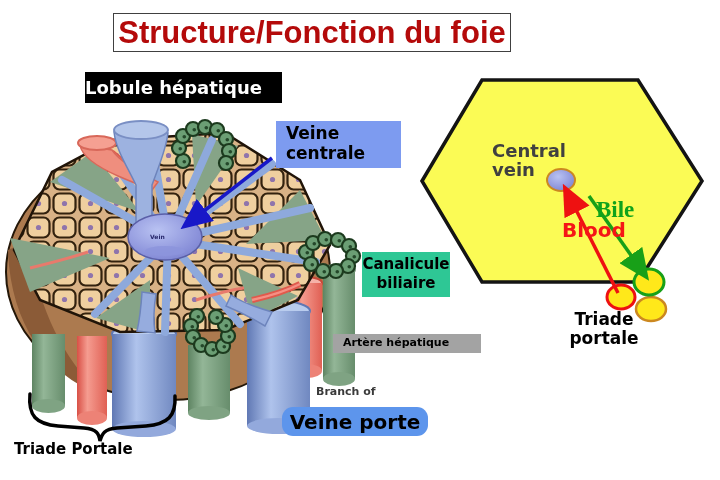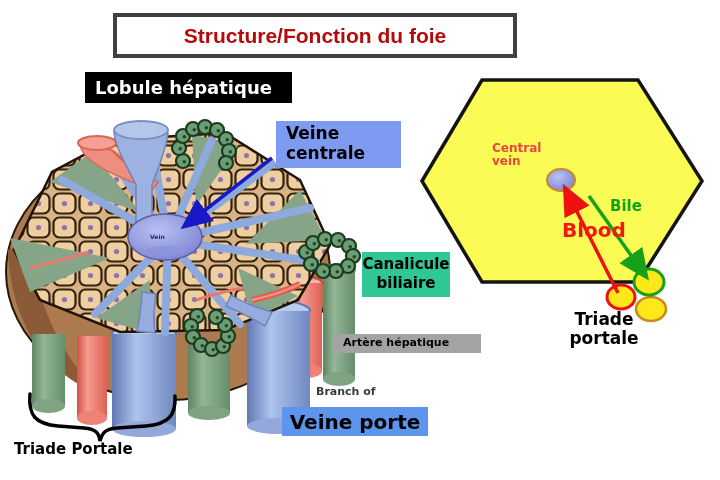--- a/index.html
+++ b/index.html
@@ -4,49 +4,49 @@
 <style>
   html,body{margin:0;padding:0;background:#ffffff;}
   #stage{
     position:relative;width:720px;height:480px;overflow:hidden;background:#ffffff;
     font-family:"DejaVu Sans",sans-serif;
   }
   #art{position:absolute;left:0;top:0;z-index:1;}
   .lbl{position:absolute;z-index:2;color:#000;}
   #title-box{
     left:113px;top:13px;width:396px;height:37px;
-    border:4px solid #404040;background:#ffffff;
+    border:1px solid #404040;background:#ffffff;
     display:flex;align-items:center;justify-content:center;
     font-family:"Liberation Sans",sans-serif;
-    font-weight:700;font-size:21px;color:#B40A0A;white-space:nowrap;
+    font-weight:700;font-size:31px;color:#B40A0A;white-space:nowrap;
   }
   #lobule-heading{
     left:85px;top:72px;width:197px;height:31px;background:#000000;color:#ffffff;
-    font-weight:700;font-size:18px;display:flex;align-items:center;padding-left:10px;
+    font-weight:700;font-size:18px;display:flex;align-items:center;padding-left:0;
   }
   #veine-centrale{
     left:276px;top:121px;width:99px;background:#7D9BF0;
     font-weight:700;font-size:17px;line-height:1.2;padding:2px 16px 4px 10px;
   }
   #canalicule{
     left:362px;top:252px;width:88px;background:#2EC795;
     font-weight:700;font-size:15px;line-height:1.25;text-align:center;padding:3px 0 4px 0;
   }
   #artere{
     left:333px;top:334px;width:122px;background:#a3a3a3;
     font-weight:700;font-size:11px;line-height:1.2;padding:2px 16px 4px 10px;
   }
   #branch-of{left:316px;top:385px;font-weight:600;font-size:11px;color:#3A3A3A;}
   #veine-porte{
     left:282px;top:407px;width:146px;height:29px;background:#5D95EC;
-    font-weight:700;font-size:20px;display:flex;align-items:center;justify-content:center;
+    font-weight:700;font-size:20px;display:flex;align-items:center;justify-content:center;border-radius:11px;
   }
   #triade-left{left:14px;top:440px;font-weight:700;font-size:15px;}
-  #central-vein-label{left:492px;top:142px;width:82px;color:#ef4444;font-weight:700;font-size:12px;line-height:1.05;}
-  #bile-label{left:610px;top:197px;color:#0FA31B;font-weight:700;font-size:15px;}
+  #central-vein-label{left:492px;top:142px;width:82px;color:#404040;font-weight:700;font-size:18px;line-height:1.05;}
+  #bile-label{left:596px;top:197px;color:#0FA31B;font-weight:700;font-size:23px;font-family:Liberation Serif, serif;}
   #blood-label{left:519px;top:218px;color:#F51616;font-weight:700;font-size:20px;margin-left:43px;}
   #triade-right{left:552px;top:310px;width:104px;font-weight:700;font-size:17px;line-height:1.1;text-align:center;}
   #vein-tiny{left:150px;top:233px;font-size:6px;color:#2A2A6E;font-weight:700;}
 </style>
 </head>
 <body>
 
 <div id="stage">
 
   <svg id="art" width="720" height="480" viewBox="0 0 720 480">

